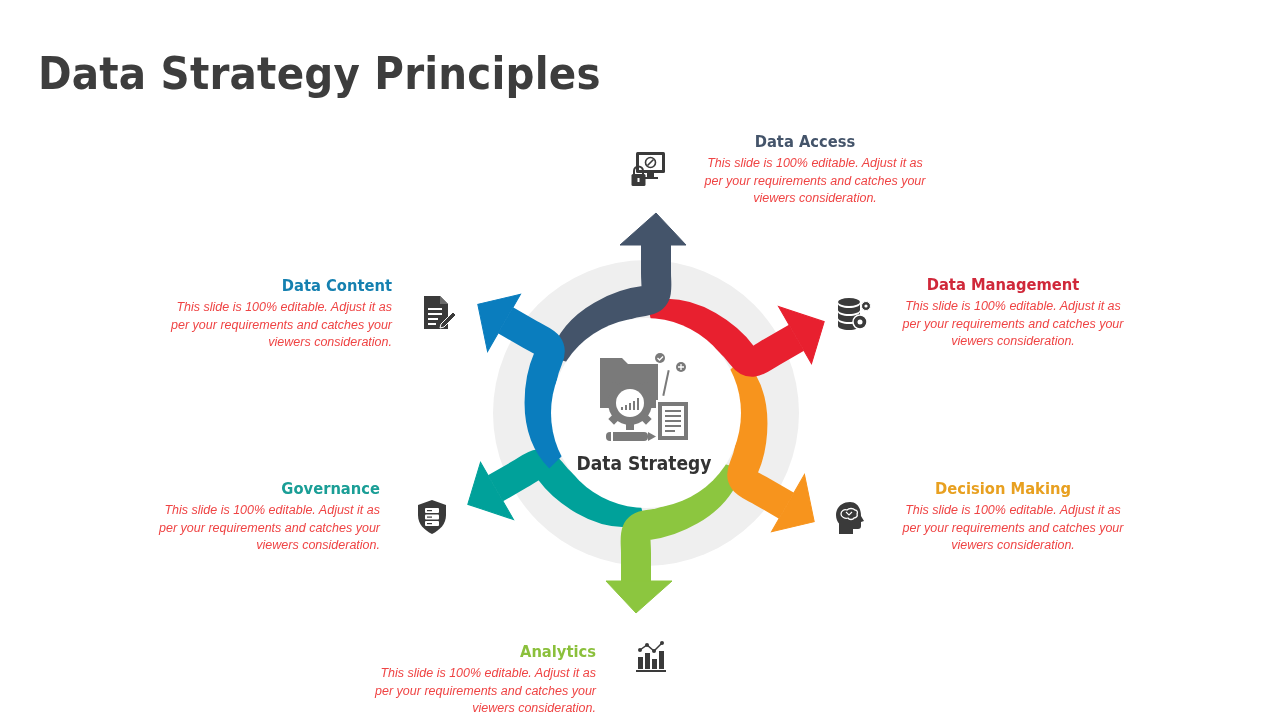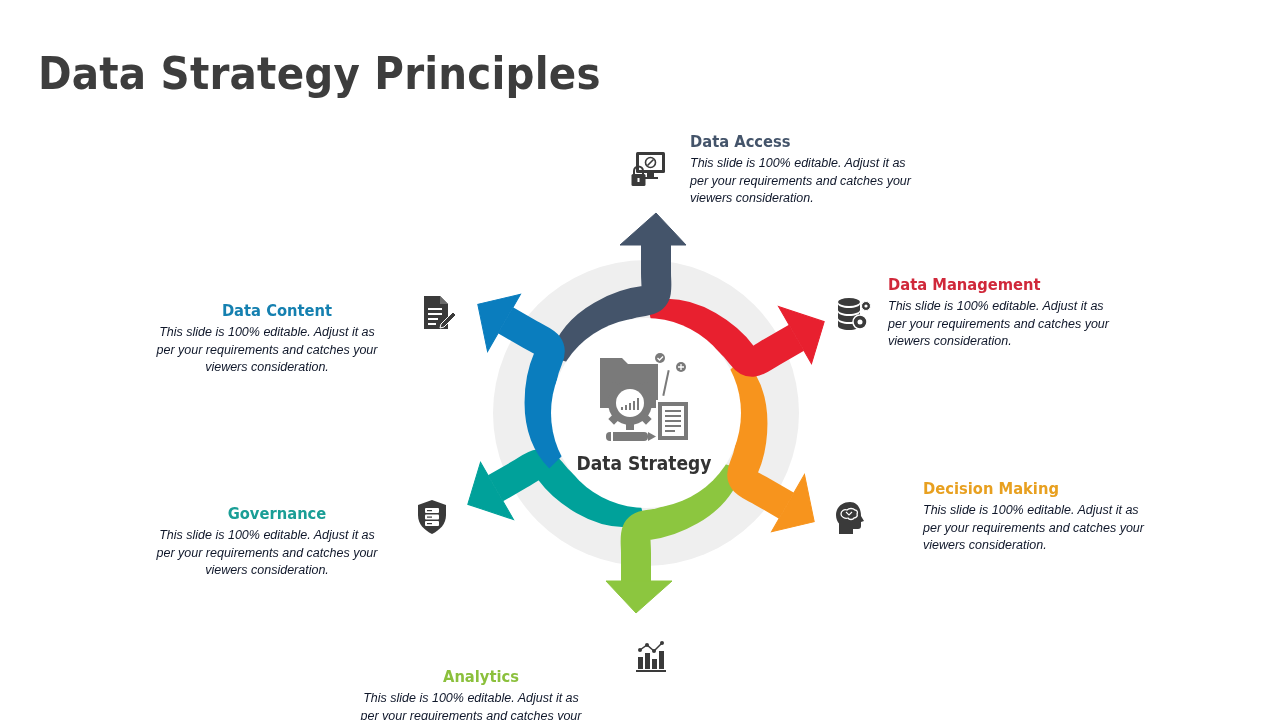--- a/index.html
+++ b/index.html
@@ -1,23 +1,23 @@
 <!DOCTYPE html>
 <html><head>
 <meta charset="utf-8">
 <style>
   html, body { margin: 0; padding: 0; }
   body { width: 1280px; height: 720px; background: #ffffff; position: relative; overflow: hidden; font-family: "Liberation Sans", sans-serif; }
   .title { position: absolute; left: 38px; top: 48px; font-size: 44px; font-weight: bold; color: #3d3d3d; letter-spacing: 0.2px; font-family: "DejaVu Sans", sans-serif; transform: scaleX(0.92); transform-origin: left top; }
   .diagram { position: absolute; left: 0; top: 0; width: 1280px; height: 720px; }
   .center-label { position: absolute; left: 560px; top: 452px; width: 168px; text-align: center; font-size: 19px; font-weight: bold; color: #333333; font-family: "DejaVu Sans", sans-serif; transform: scaleX(0.9); }
-  .item { position: absolute; width: 250px; }
+  .item { position: absolute; width: 250px; text-align: center; }
   .item .heading { font-size: 16px; font-weight: bold; margin-bottom: 4px; font-family: "DejaVu Sans", sans-serif; transform: scaleX(0.92); }
-  .item .desc { font-size: 12.5px; font-style: italic; color: #0f172a; line-height: 17.5px; }
-  .item.left { text-align: center; margin-top: 25px; }
+  .item .desc { font-size: 12.5px; font-style: italic; color: #ef4444; line-height: 17.5px; }
+  .item.left { text-align: right; }
   .item.left .heading { transform-origin: right top; }
   .item.right .heading { transform-origin: left top; }
   .icon { position: absolute; width: 36px; height: 36px; }
 </style>
 </head>
 <body>
 
 <div class="title">Data Strategy Principles</div>
 
 <svg class="diagram" viewBox="0 0 1280 720" xmlns="http://www.w3.org/2000/svg">
@@ -138,21 +138,21 @@
   <ellipse cx="13" cy="6" rx="11" ry="4" fill="#3a3a3a"></ellipse>
   <path d="M2 8 v6 c0 2.2 4.9 4 11 4 s11 -1.8 11 -4 v-6 c0 2.2 -4.9 4 -11 4 s-11 -1.8 -11 -4z" fill="#3a3a3a"></path>
   <path d="M2 16 v6 c0 2.2 4.9 4 11 4 s11 -1.8 11 -4 v-6 c0 2.2 -4.9 4 -11 4 s-11 -1.8 -11 -4z" fill="#3a3a3a"></path>
   <path d="M2 24 v6 c0 2.2 4.9 4 11 4 s11 -1.8 11 -4 v-6 c0 2.2 -4.9 4 -11 4 s-11 -1.8 -11 -4z" fill="#3a3a3a"></path>
   <circle cx="24" cy="26" r="7" fill="#3a3a3a" stroke="#ffffff" stroke-width="1.5"></circle>
   <circle cx="24" cy="26" r="2.5" fill="#ffffff"></circle>
   <circle cx="30" cy="10" r="4.5" fill="#3a3a3a" stroke="#ffffff" stroke-width="1"></circle>
   <circle cx="30" cy="10" r="1.6" fill="#ffffff"></circle>
 </svg>
 
-<div class="item right" style="left:888px; top:479px;margin-left:35px;">
+<div class="item right" style="left:888px; top:479px;">
   <div class="heading" style="color:#e8a020;">Decision Making</div>
   <div class="desc">
     <div>This slide is 100%  editable. Adjust it as</div>
     <div>per your requirements and catches your</div>
     <div>viewers consideration.</div>
   </div>
 </div>
 <svg class="icon" style="left:832px; top:500px;" viewBox="0 0 36 36">
   <path d="M18 2 c-8 0 -14 5.5 -14 13 c0 4 1.5 6.5 3 8.5 v10.5 h14 v-5 h5 c2 0 3 -1 3 -3 v-4 l3 -1 l-3 -5 c0 -8 -4 -14 -11 -14z" fill="#3a3a3a"></path>
   <path d="M9 14 c0 -3 3 -5 6 -4 c2 -2 6 -2 8 0 c2 0 3 2 2 4 c1 2 -1 4 -3 4 c-1 2 -5 2 -6 0 c-3 1 -7 -1 -7 -4z" fill="none" stroke="#ffffff" stroke-width="1.3"></path>
@@ -173,21 +173,21 @@
   <rect x="18" y="20" width="5" height="10" fill="#3a3a3a"></rect>
   <rect x="25" y="12" width="5" height="18" fill="#3a3a3a"></rect>
   <rect x="2" y="31" width="30" height="2" fill="#3a3a3a"></rect>
   <polyline points="6,11 13,6 20,12 28,4" fill="none" stroke="#3a3a3a" stroke-width="1.5"></polyline>
   <circle cx="6" cy="11" r="2" fill="#3a3a3a"></circle>
   <circle cx="13" cy="6" r="2" fill="#3a3a3a"></circle>
   <circle cx="20" cy="12" r="2" fill="#3a3a3a"></circle>
   <circle cx="28" cy="4" r="2" fill="#3a3a3a"></circle>
 </svg>
 
-<div class="item left" style="left:142px; top:479px;">
+<div class="item left" style="left:130px; top:479px;">
   <div class="heading" style="color:#1a9e96;">Governance</div>
   <div class="desc">
     <div>This slide is 100%  editable. Adjust it as</div>
     <div>per your requirements and catches your</div>
     <div>viewers consideration.</div>
   </div>
 </div>
 <svg class="icon" style="left:414px; top:499px;" viewBox="0 0 36 36">
   <path d="M18 1 l14 5 v10 c0 9 -6 15 -14 19 c-8 -4 -14 -10 -14 -19 v-10z" fill="#3a3a3a"></path>
   <rect x="11" y="9" width="14" height="5" rx="1" fill="#ffffff"></rect>

